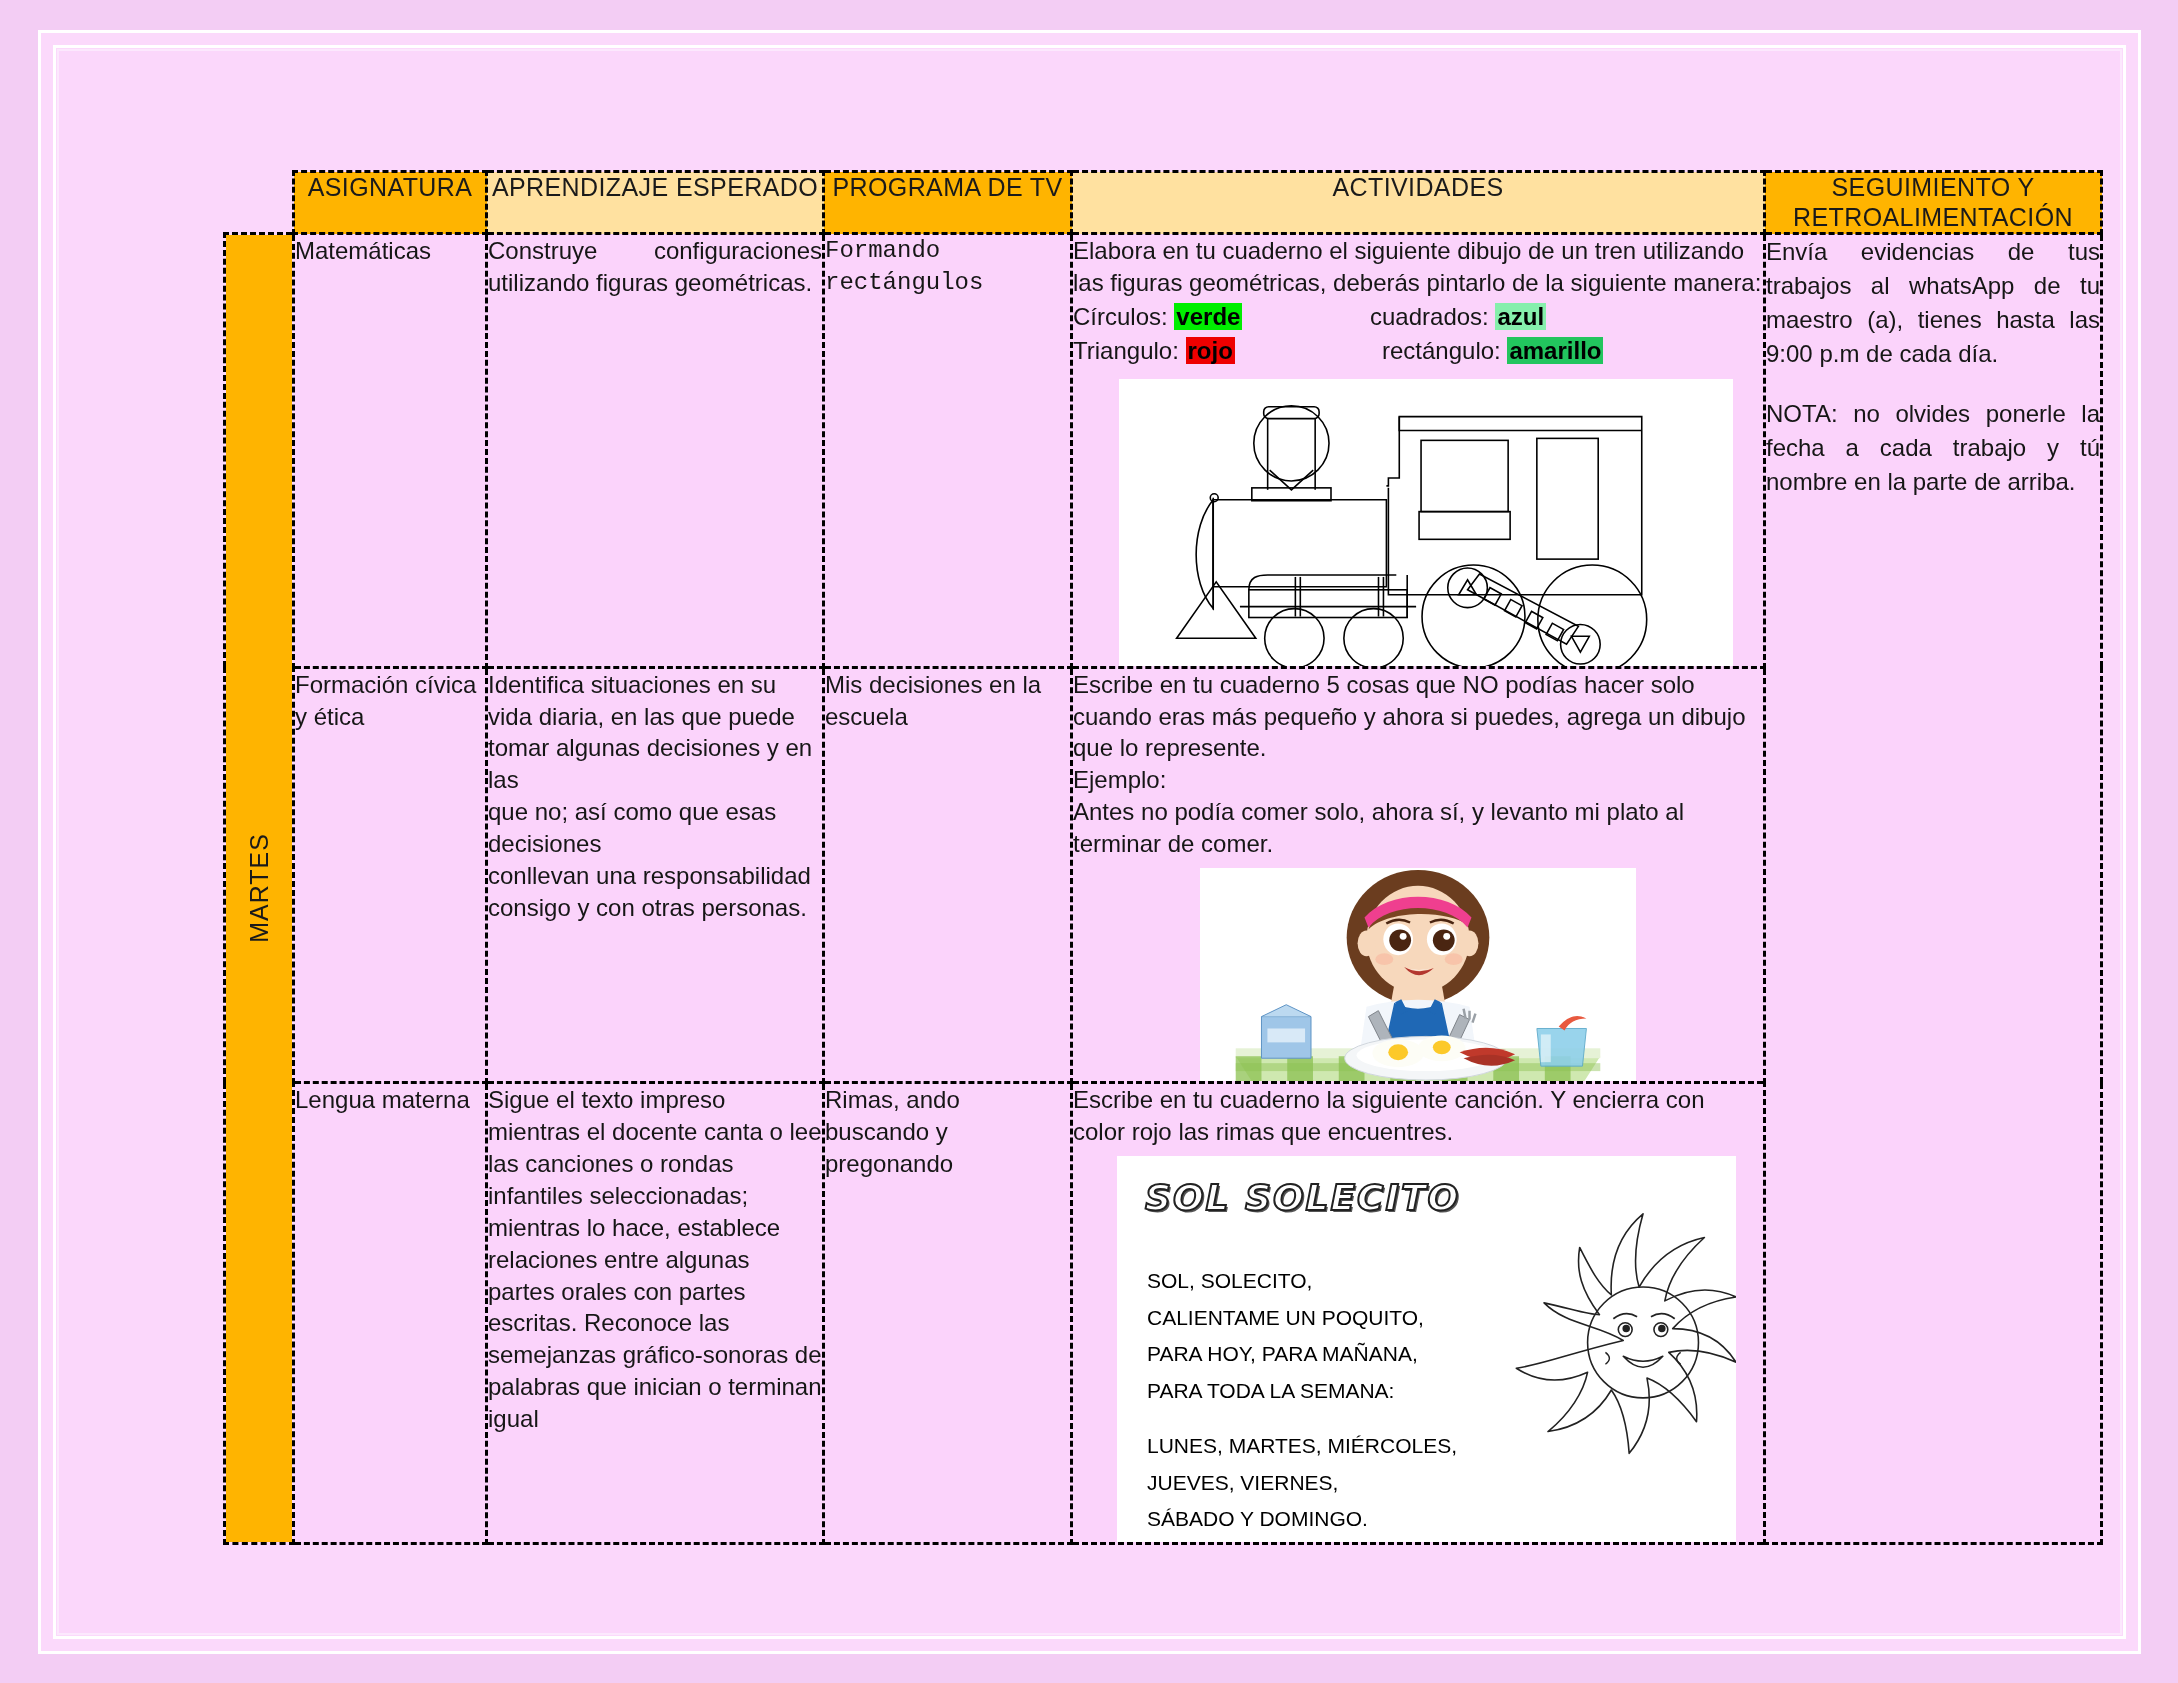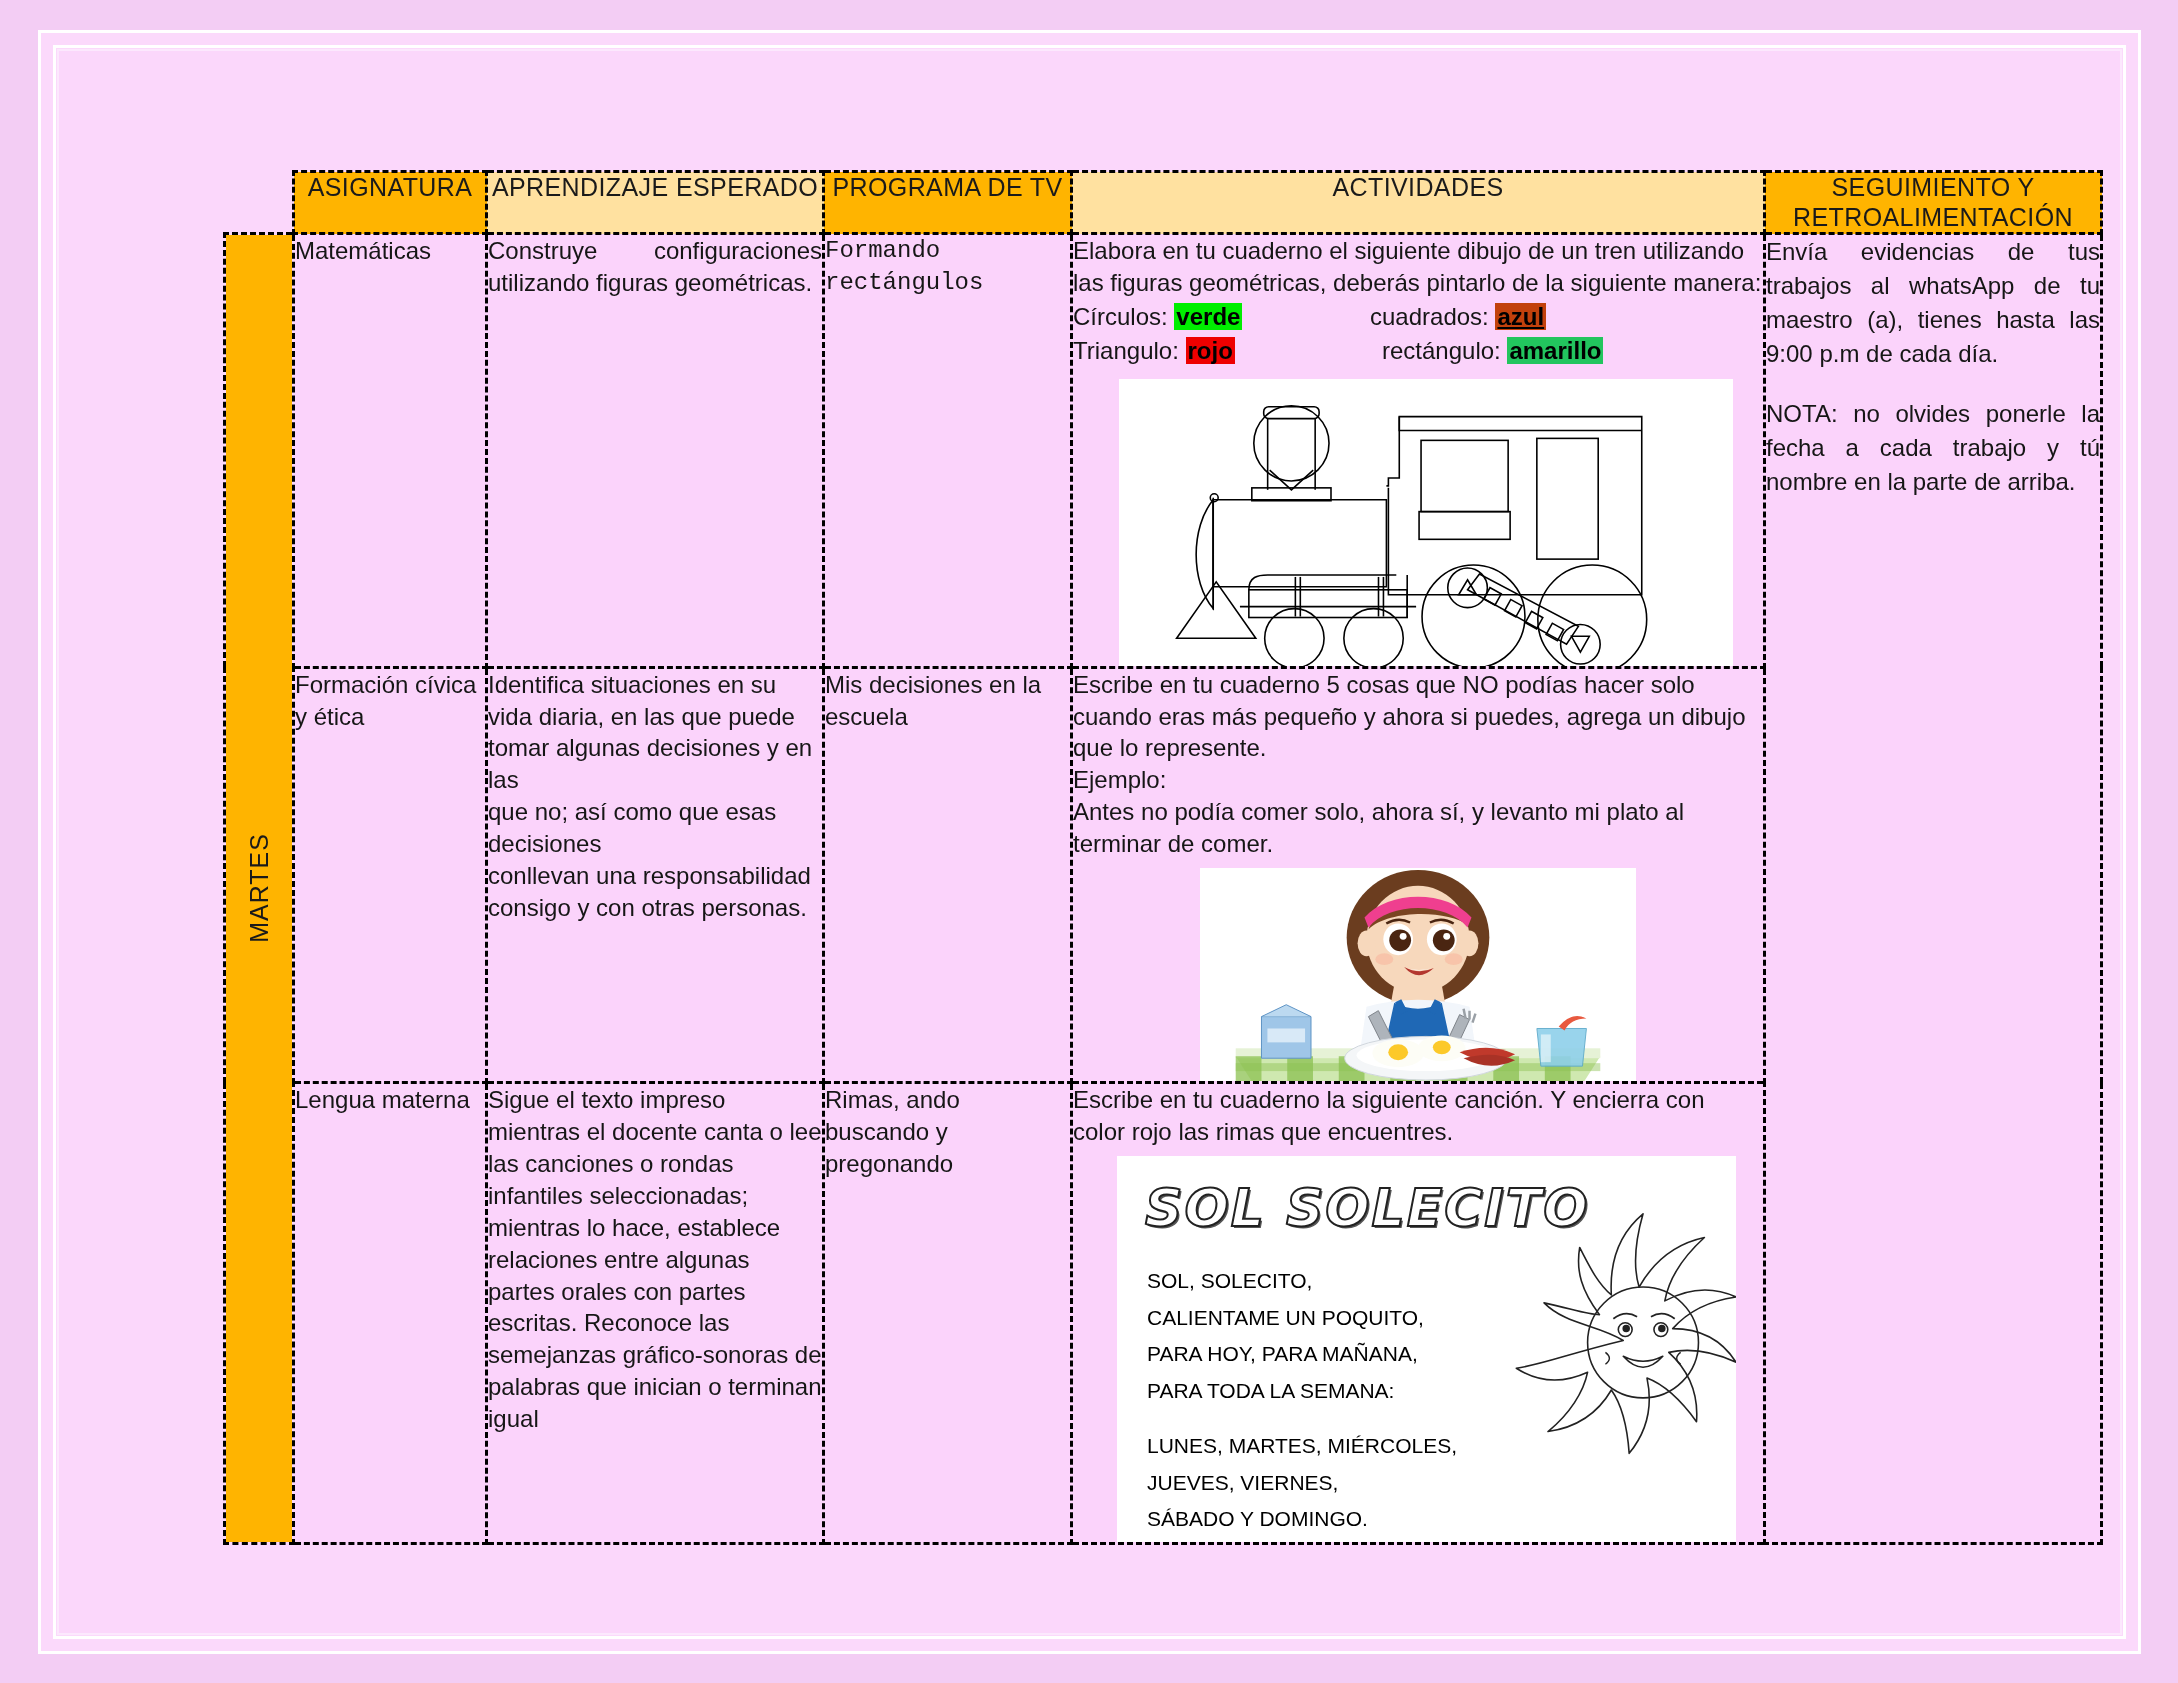--- a/index.html
+++ b/index.html
@@ -79,41 +79,41 @@
   .just { text-align:justify; }
 
   .seg-cell { background:#fbd3fb; padding:38px 16px 13px 18px;
               font-size:24px; line-height:1.42; color:#161616; }
   .seg-cell p { margin:0 0 26px 0; text-align:justify; }
   .seg-cell p:last-child { margin-bottom:16px; }
 
   
   .hl { padding:0 2px; font-weight:bold; color:#000; }
   .hl-green  { background:#00ee00; }
-  .hl-cyan   { background:#c2410c;text-decoration:underline; }
+  .hl-cyan   { background:#86efac; }
   .hl-red    { background:#ee0000; }
   .hl-yellow { background:#22c55e; }
 
   .colorline { display:flex; margin-top:2px; }
   .colorline .left  { width:297px; }
   .colorline .right { }
 
   
   .train-box { width:614px; height:287px; margin:12px auto 0 46px; background:#fff; }
 
   
   .girl-box { width:436px; height:213px; margin:8px auto 0 auto; background:#fff; position:relative; overflow:hidden; }
 
   
   .sun-box { width:619px; height:386px; margin:8px 0 0 44px; background:#fff;
              position:relative; overflow:hidden; }
   .sun-title {
     position:absolute; left:28px; top:18px;
     font-family:"DejaVu Sans", sans-serif;
-    font-size:52px; font-weight:bold; font-style:italic;
+    font-size:36px; font-weight:bold; font-style:italic;
     letter-spacing:2px;
     color:#ffffff;
     -webkit-text-stroke:2px #222;
     text-shadow:2px 2px 0 #555;
   }
   .sun-lyrics {
     position:absolute; left:30px; top:107px;
     font-family:Liberation Sans, sans-serif;
     font-size:21px; line-height:1.75; color:#000000;
   }

